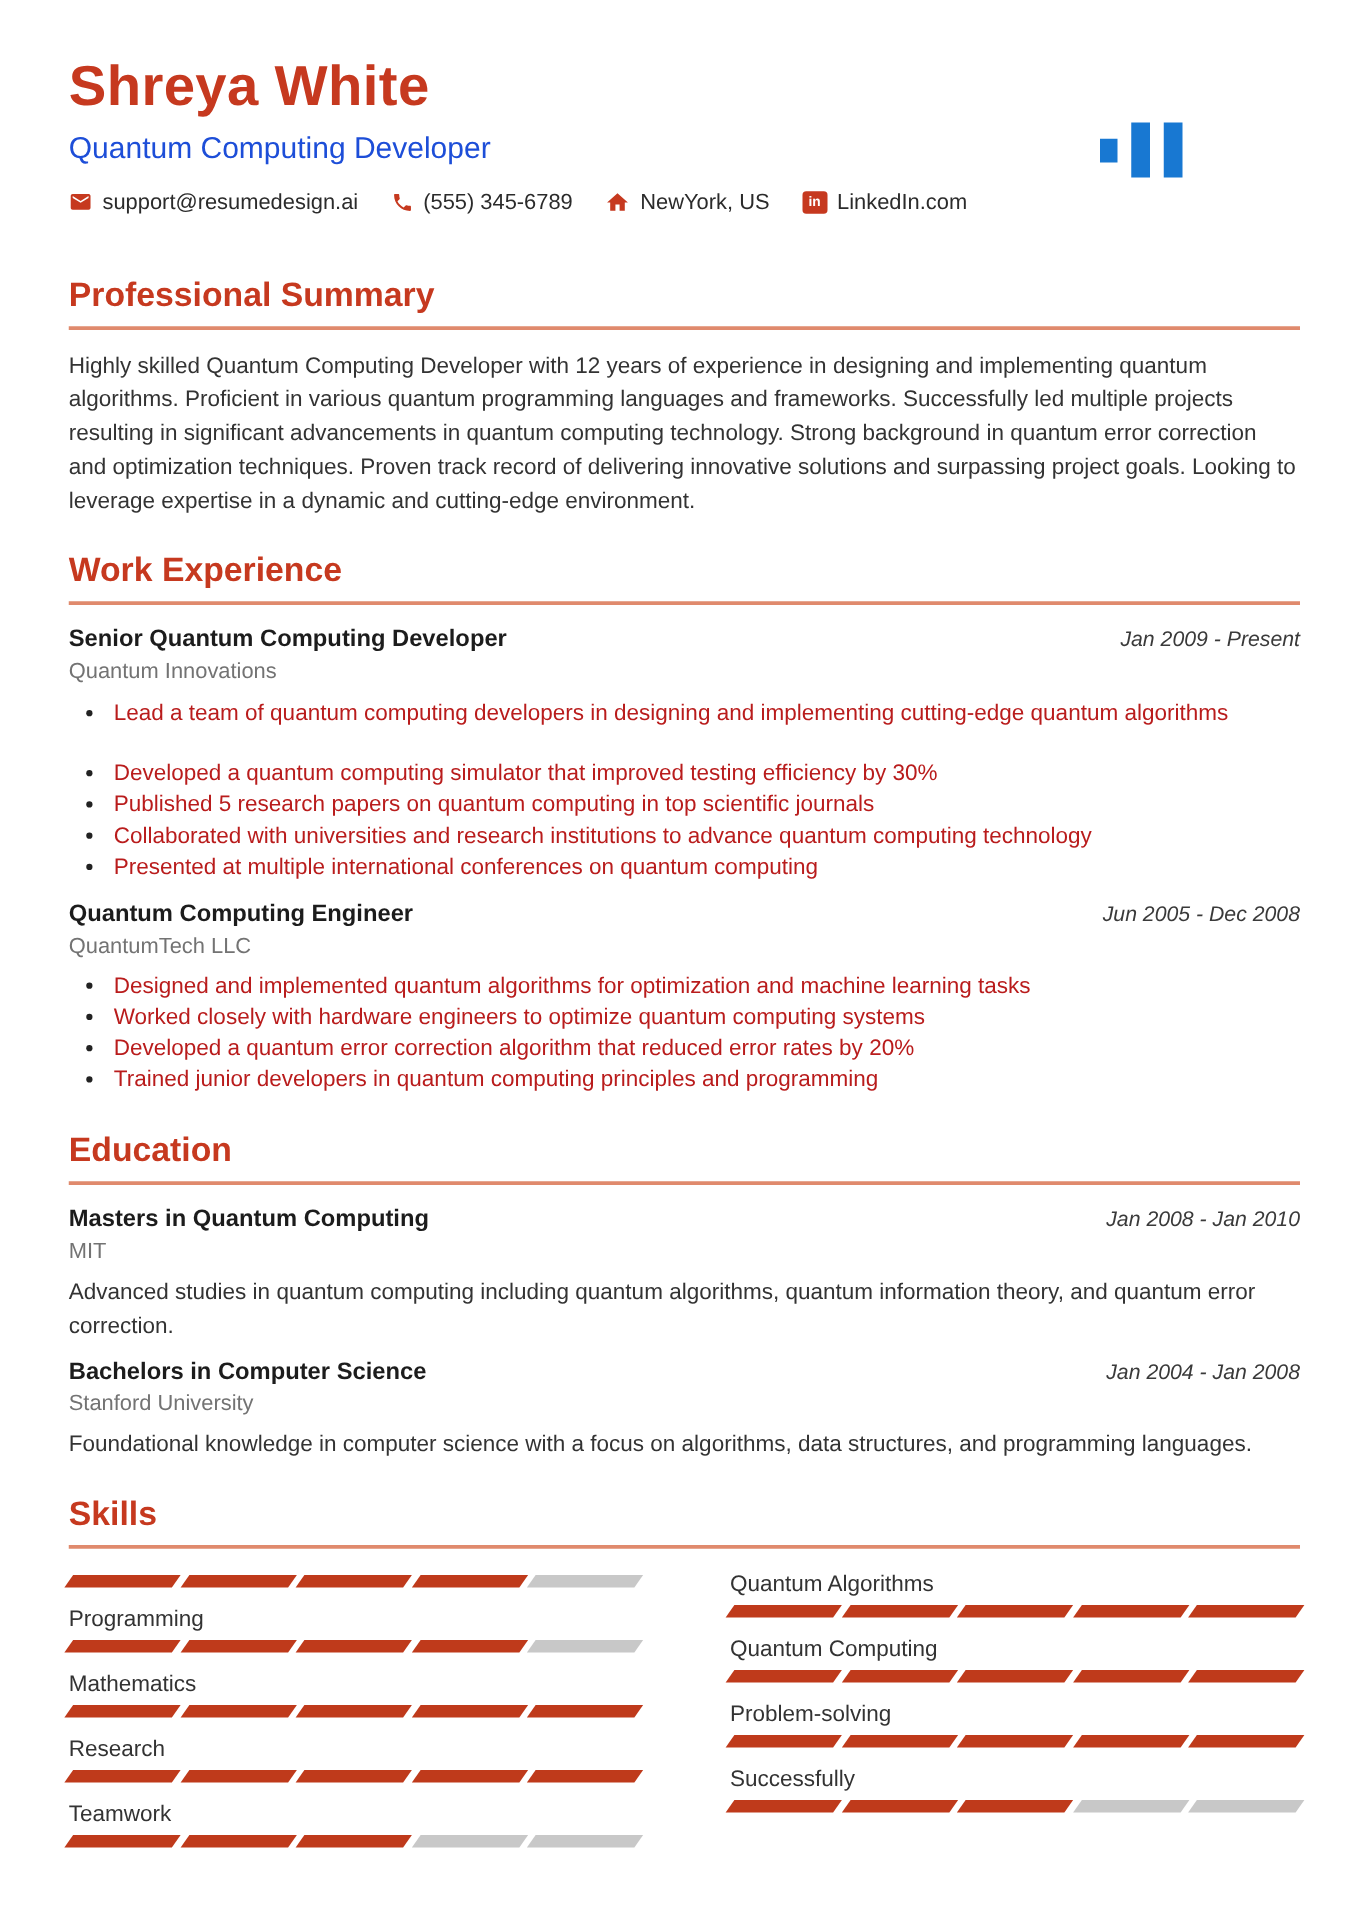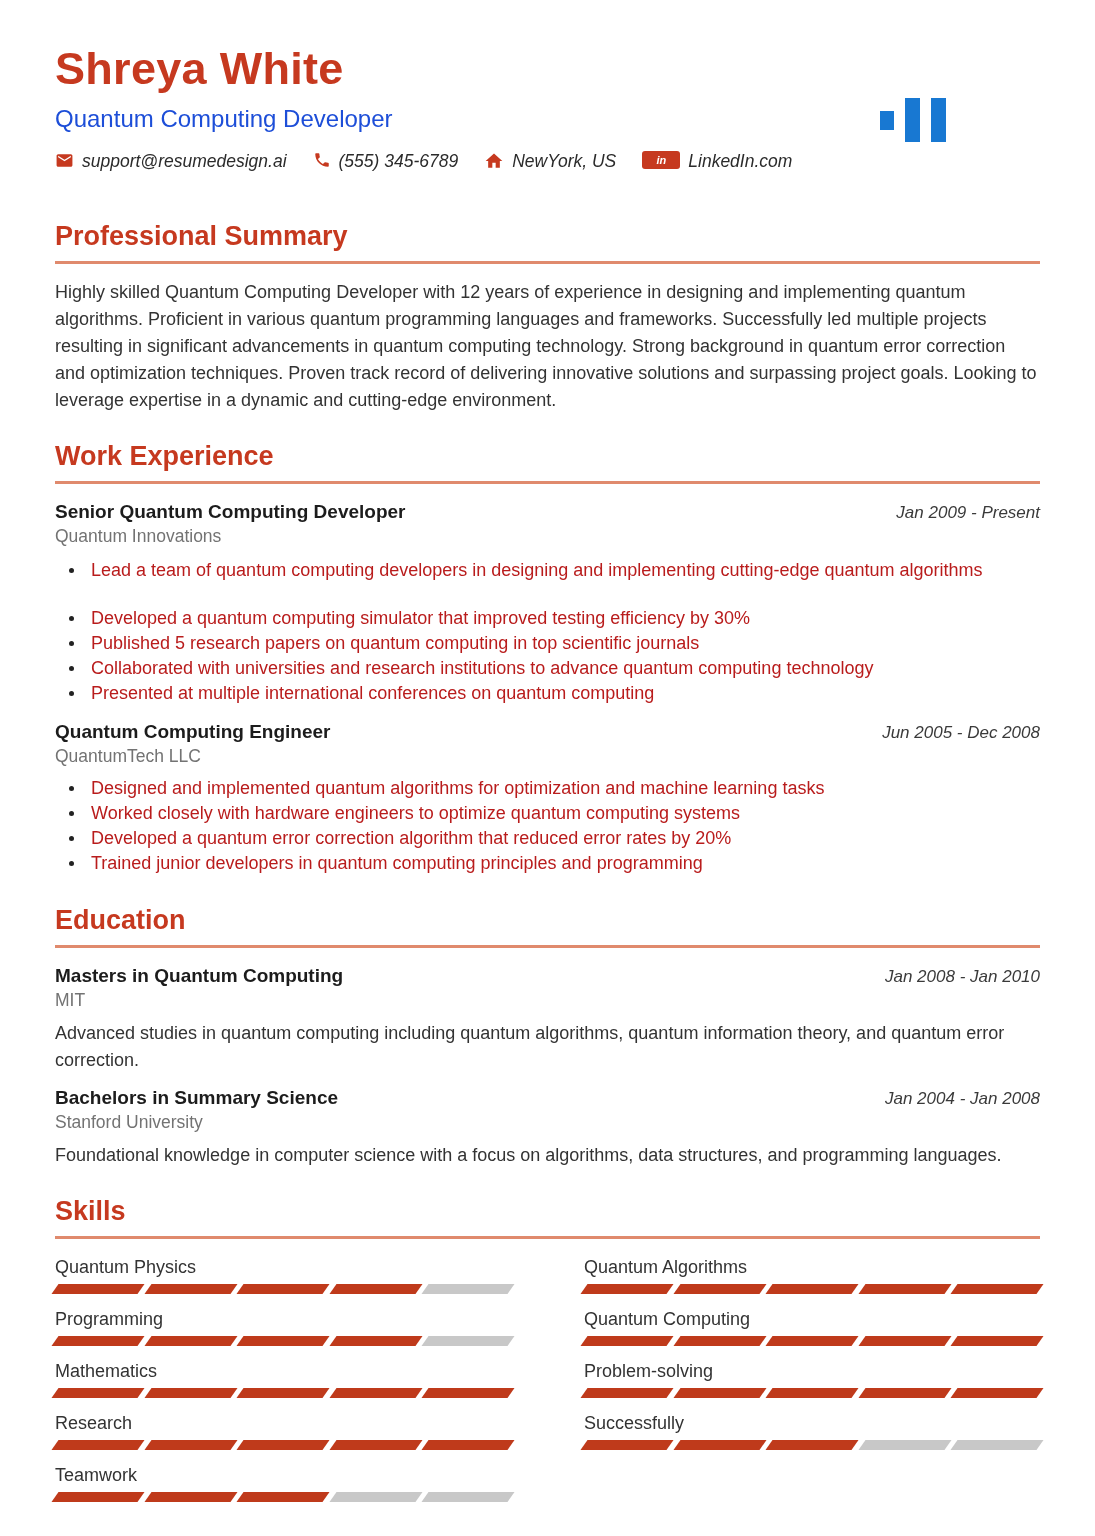--- a/index.html
+++ b/index.html
@@ -6,24 +6,24 @@
   html,body { background:#ffffff; }
   body {
     width:1095px; height:1536px; overflow:hidden; position:relative;
     font-family:"Liberation Sans", sans-serif; color:#333;
     padding:45px 55px 0 55px;
   }
   
   .name { font-size:45px; line-height:48px; font-weight:700; color:#C6391F; letter-spacing:.3px; }
   .job-title { margin-top:12px; font-size:24px; line-height:28px; color:#1d4ed8; }
   .contact-bar { margin-top:18px; display:flex; align-items:center; gap:26px; font-size:17.5px; color:#2b2b2b; }
-  .contact-item { display:inline-flex; gap:8px;font-style:italic; }
+  .contact-item { display:inline-flex; align-items:center; gap:8px; }
   .contact-item svg { display:block; }
   .li-badge {
-    width:38px; height:18px; background:#C6391F; border-radius:3px;
+    width:20px; height:18px; background:#C6391F; border-radius:3px;
     color:#fff; font-size:11px; font-weight:700; display:flex; align-items:center; justify-content:center;
   }
   .logo { position:absolute; left:880px; top:98px; width:66px; height:44px; display:flex; align-items:center; gap:11px; }
   .logo .bar-s { width:14px; height:19px; background:#1878D2; }
   .logo .bar-t { width:15px; height:44px; background:#1878D2; }
   
   .section-heading { font-size:27px; line-height:32px; font-weight:700; color:#C6391F; }
   .rule { height:3px; background:#E08A6D; margin-top:9px; }
   .sec-summary { margin-top:48px; }
   .sec-work { margin-top:26px; }
@@ -147,36 +147,35 @@
     <div class="entry-head">
       <span class="entry-title">Masters in Quantum Computing</span>
       <span class="entry-dates">Jan 2008 - Jan 2010</span>
     </div>
     <div class="entry-sub">MIT</div>
     <p class="degree-desc">Advanced studies in quantum computing including quantum algorithms, quantum information theory, and quantum error correction.</p>
   </div>
 
   <div class="degree-2">
     <div class="entry-head">
-      <span class="entry-title">Bachelors in Summary Science</span>
+      <span class="entry-title">Bachelors in Computer Science</span>
       <span class="entry-dates">Jan 2004 - Jan 2008</span>
     </div>
     <div class="entry-sub">Stanford University</div>
     <p class="degree-desc">Foundational knowledge in computer science with a focus on algorithms, data structures, and programming languages.</p>
   </div>
 </section>
 
 <section class="sec-skills">
   <h2 class="section-heading">Skills</h2>
   <div class="rule"></div>
 
   <div class="skills-grid">
     <div>
       <div class="skill-item">
-        <div class="skill-name">Quantum Physics</div>
         <div class="skill-bar">
             <span class="seg filled"></span>
             <span class="seg filled"></span>
             <span class="seg filled"></span>
             <span class="seg filled"></span>
             <span class="seg empty"></span>
           </div>
       </div>
       <div class="skill-item">
         <div class="skill-name">Programming</div>

